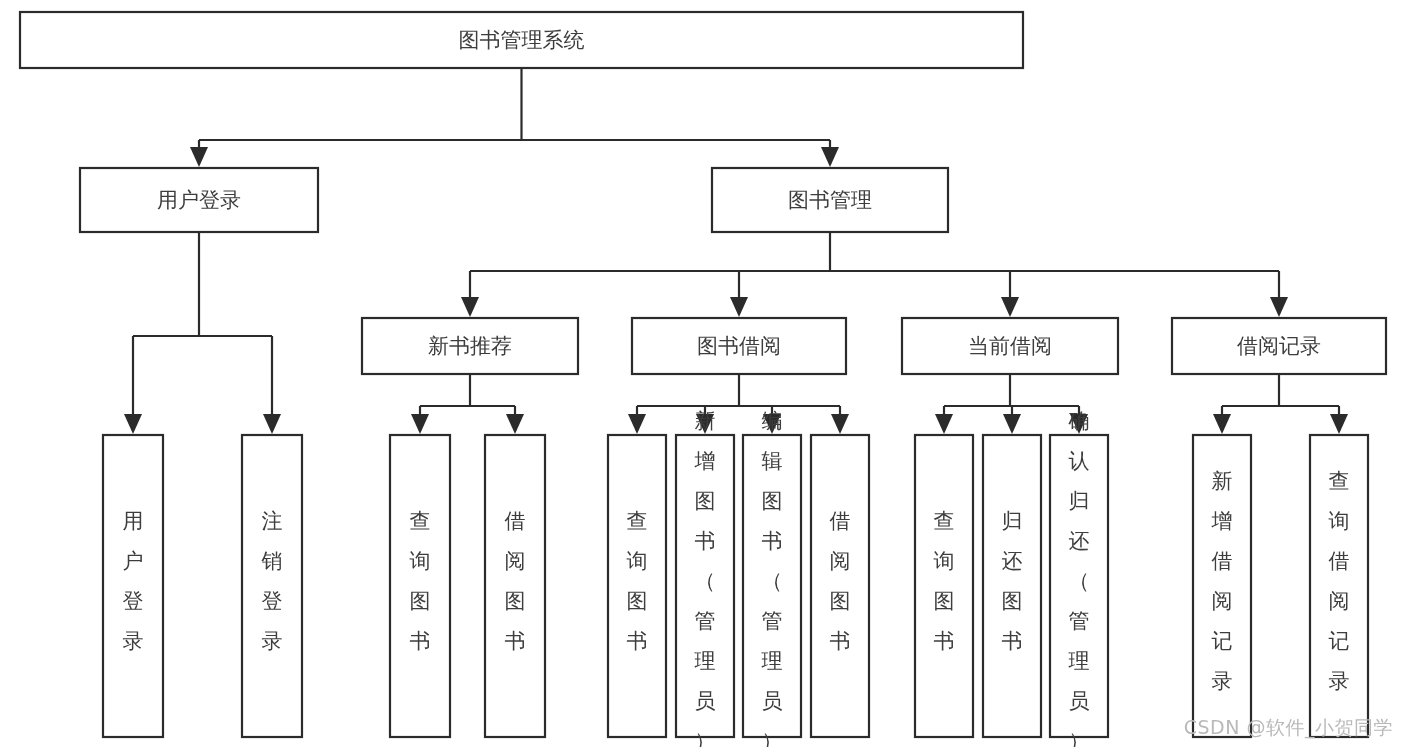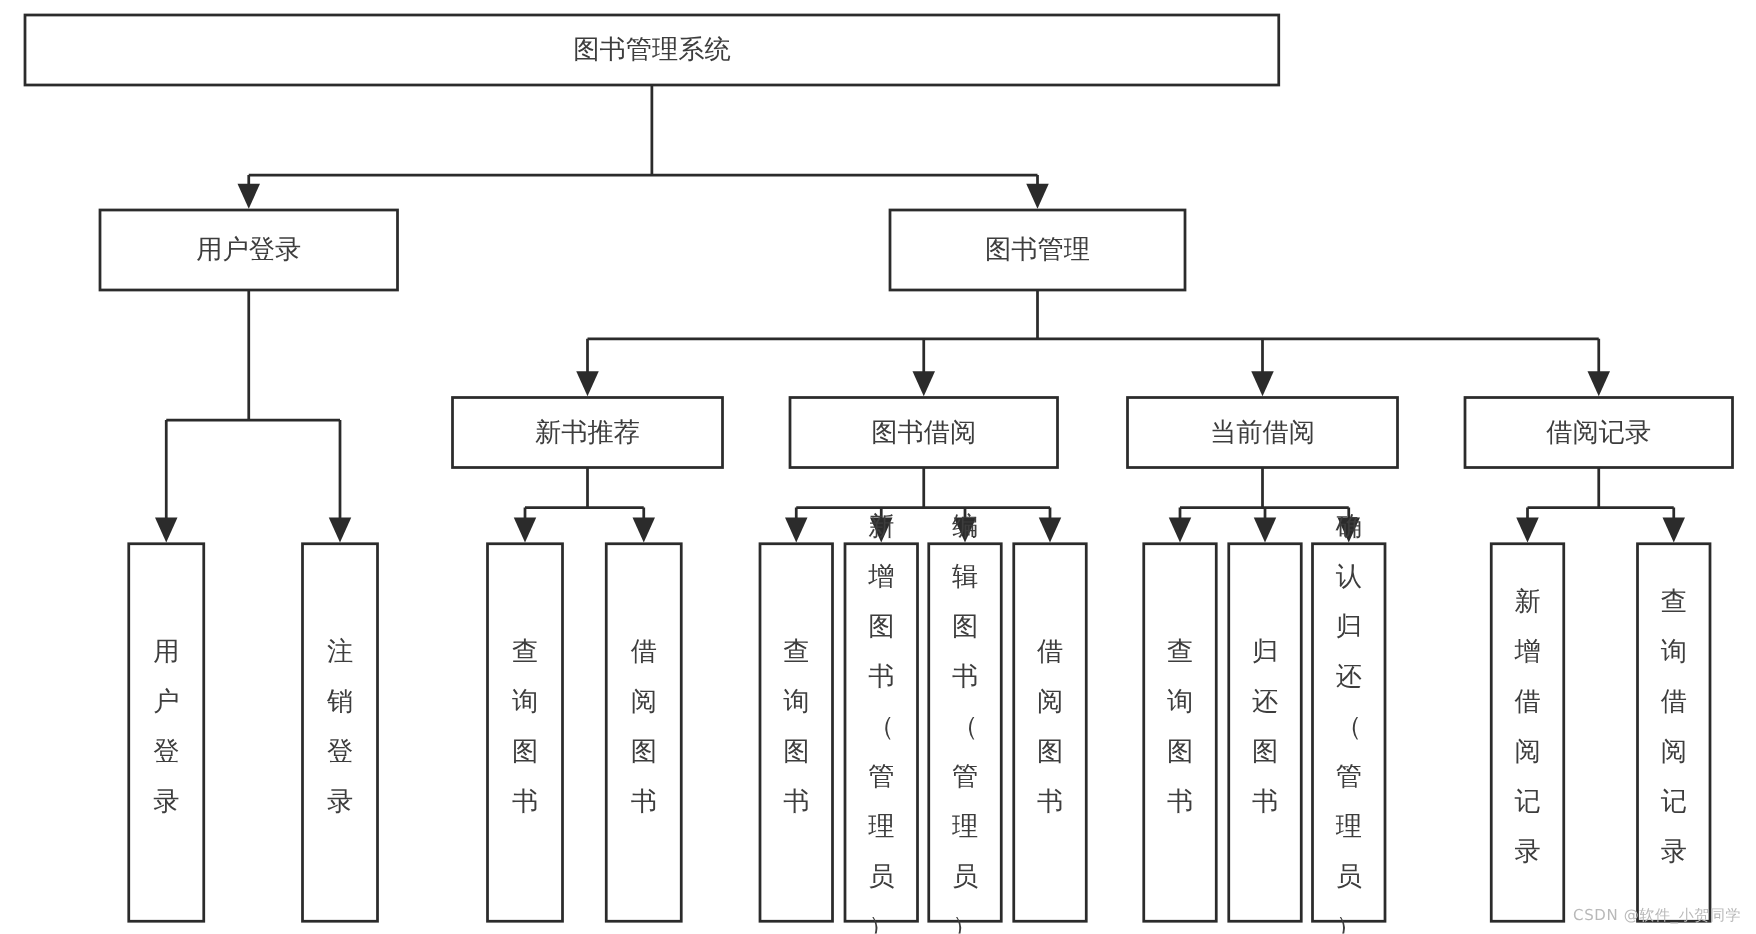--- a/index.html
+++ b/index.html
@@ -54,21 +54,21 @@
     text-anchor: middle;
   }
   .leaf-char {
     font-size: 21px;
   }
   .watermark {
     position: absolute;
     right: 12px;
     bottom: 6px;
     color: #b9b9b9;
-    font-size: 12px;
+    font-size: 19px;
     font-family: "DejaVu Sans", "Liberation Sans", sans-serif;
     letter-spacing: 0.5px;
     white-space: nowrap;
     user-select: none;
   }
 </style>
 </head>
 <body>
 
 <div id="diagram-root">

